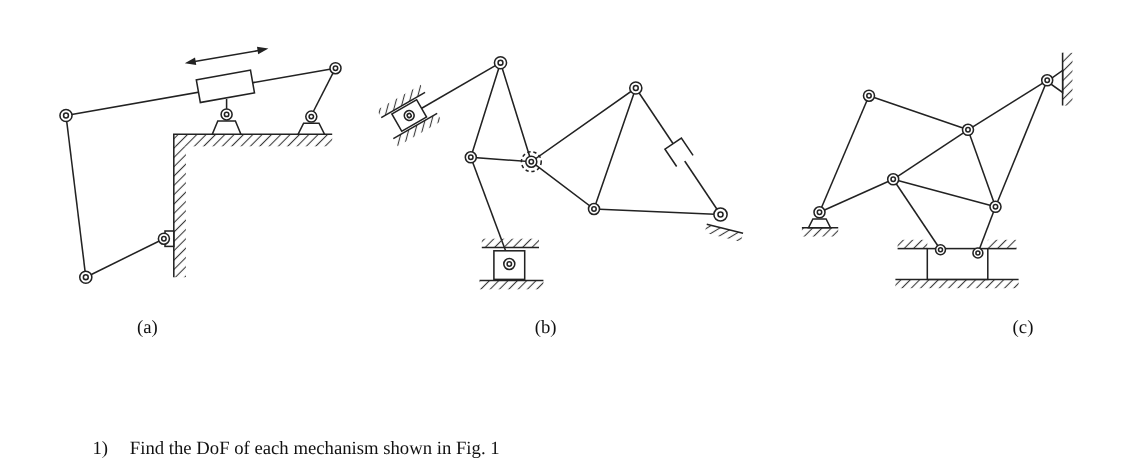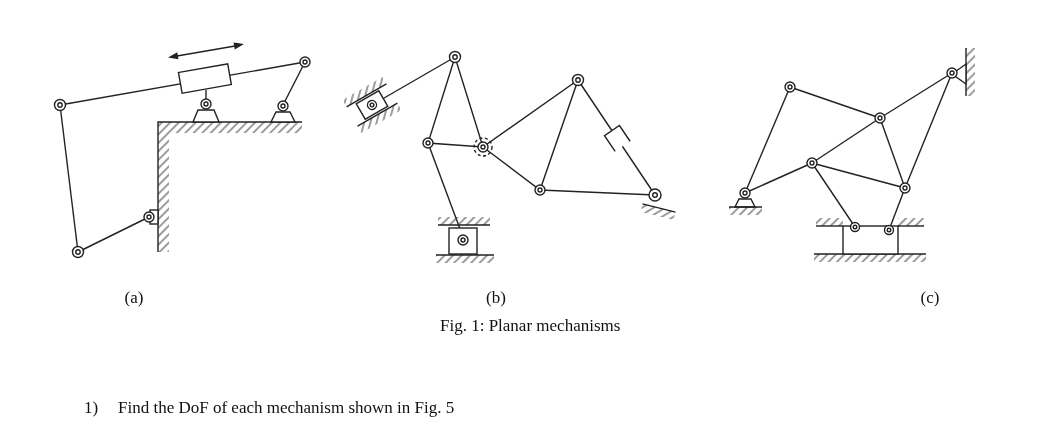--- a/index.html
+++ b/index.html
@@ -210,20 +210,19 @@
         <circle cx="889" cy="230" r="4.5" fill="#fff"></circle>
           <circle cx="889" cy="230" r="1.8"></circle>
       </g>
     </g>
   </svg>
 
   <div class="fig-label" style="left:112px">(a)</div>
   <div class="fig-label" style="left:474px">(b)</div>
   <div class="fig-label" style="left:908px">(c)</div>
 
-  <div class="caption">Fig. 1: Planar mechanisms</div>
 
   <div class="question">
     <span class="q-num">1)</span>
-    <span class="q-text">Find the DoF of each mechanism shown in Fig. 5</span>
+    <span class="q-text">Find the DoF of each mechanism shown in Fig. 1</span>
   </div>
 
 </div>
 
 </body></html>

